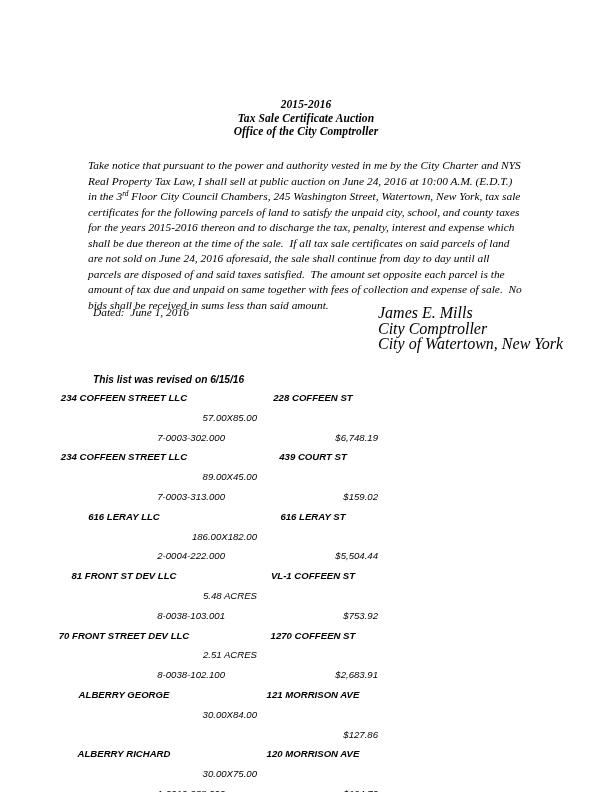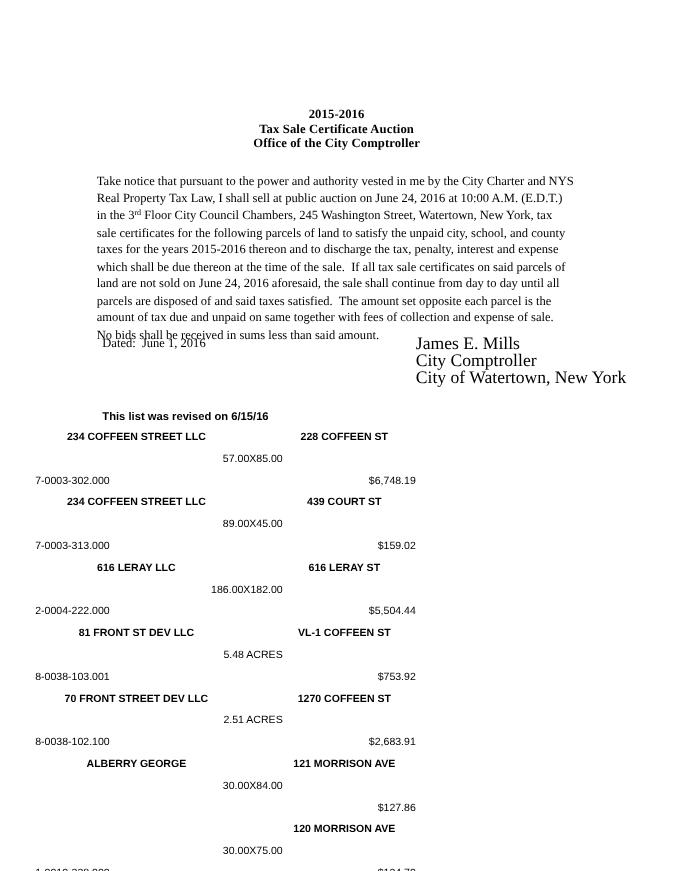--- a/index.html
+++ b/index.html
@@ -15,20 +15,21 @@
     font-family: "Liberation Serif", "DejaVu Serif", serif;
     color: #000000;
     overflow: hidden;
   }
 
   .page {
     position: absolute;
     left: 0; top: 0;
     width: 612px;
     height: 792px;
+    font-style: italic;
   }
 
   
   .heading {
     position: absolute;
     left: 0;
     top: 98px;
     width: 612px;
     text-align: center;
     font-family: "Liberation Serif", "DejaVu Serif", serif;
@@ -131,23 +132,22 @@
     width: 225px;
     text-align: right;
     white-space: pre;
     padding-left: 32px;
   }
   
   .cell-parcel {
     position: absolute;
     left: 0px;
     width: 225px;
-    text-align: left;
-    white-space: pre;
-    padding-left: 32px;
+    text-align: right;
+    white-space: pre;
   }
   
   .cell-amount {
     position: absolute;
     left: 258px;
     width: 120px;
     text-align: right;
     white-space: pre;
   }
 </style>
@@ -248,20 +248,21 @@
         </div>
         <div class="row">
           <span class="cell-dim">30.00X84.00</span>
         </div>
         <div class="row">
           <span class="cell-amount">$127.86</span>
         </div>
       </div>
       <div class="parcel">
         <div class="row">
+          <span class="cell-name">ALBERRY RICHARD</span>
           <span class="cell-addr">120 MORRISON AVE</span>
         </div>
         <div class="row">
           <span class="cell-dim">30.00X75.00</span>
         </div>
         <div class="row">
           <span class="cell-parcel">1-0010-338.000</span>
           <span class="cell-amount">$124.70</span>
         </div>
       </div>

